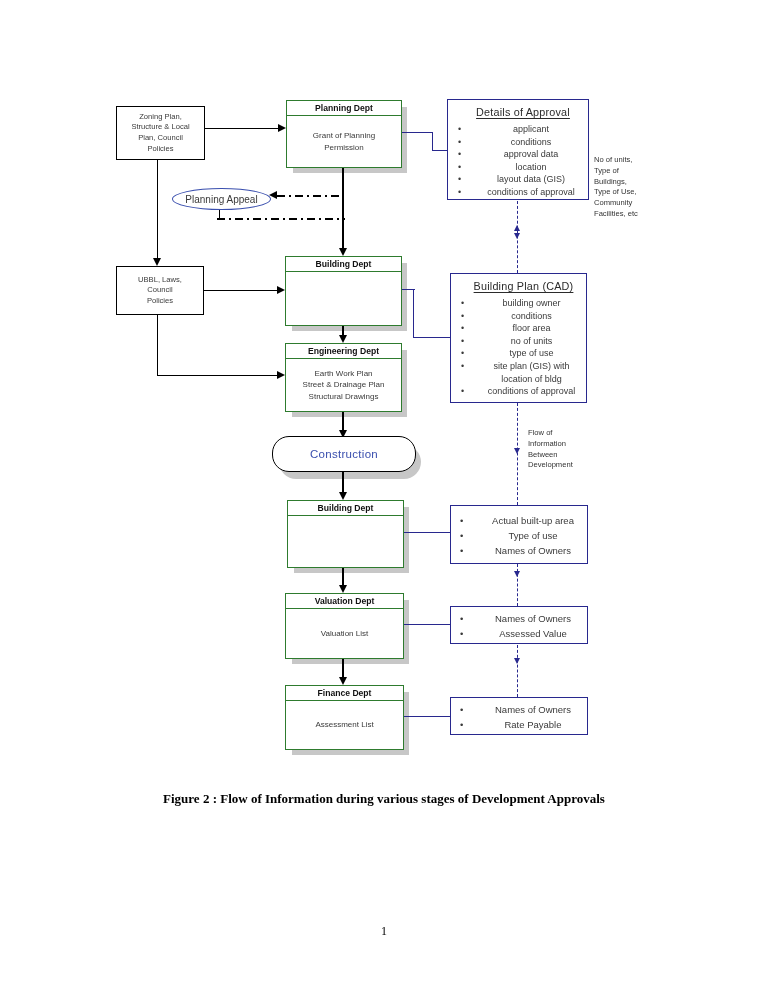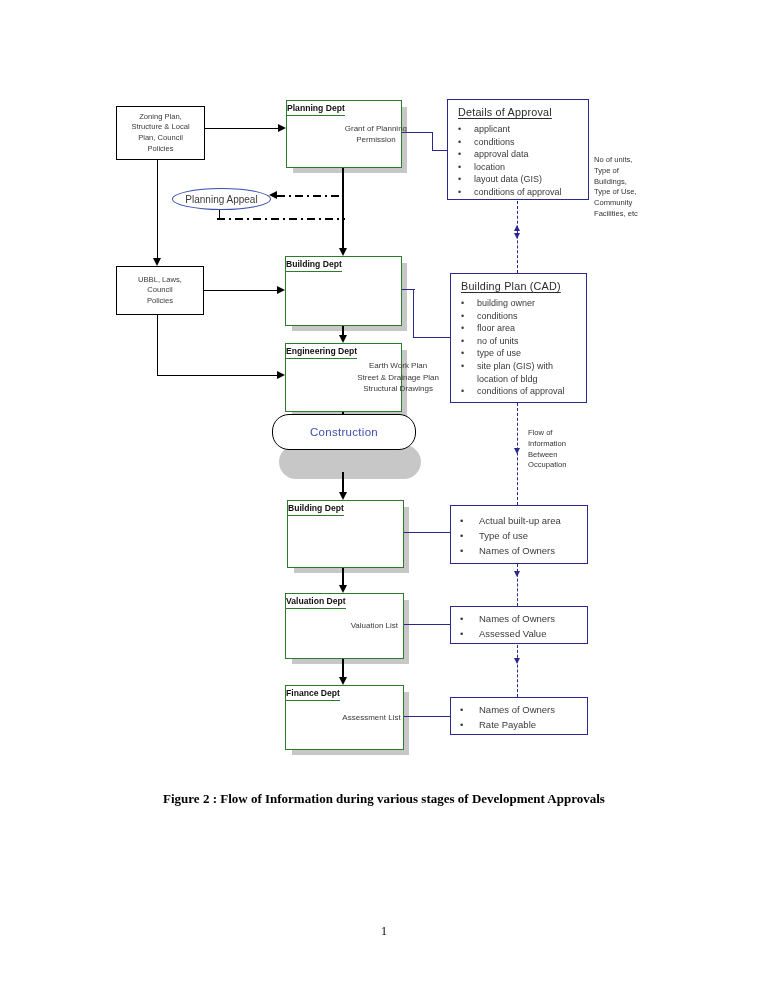--- a/index.html
+++ b/index.html
@@ -4,26 +4,26 @@
 <style>
   html,body{margin:0;padding:0;background:#fff;}
   .canvas{position:relative;width:768px;height:994px;background:#ffffff;overflow:hidden;
           font-family:"Liberation Sans",sans-serif;color:#333;}
   
   .shadow{position:absolute;background:#c7c7c7;}
   .shadow.round{border-radius:17px;}
   .sbox{position:absolute;background:#fff;border:1.4px solid #000;
         display:flex;flex-direction:column;justify-content:center;align-items:center;
         font-size:7.6px;line-height:10.6px;text-align:center;color:#3a3a3a;}
-  .gbox{position:absolute;background:#fff;border:1.5px solid #2e7b2e;display:flex;flex-direction:row;}
+  .gbox{position:absolute;background:#fff;border:1.5px solid #2e7b2e;display:flex;flex-direction:column;}
   .gbox-h{border-bottom:1.5px solid #2e7b2e;height:14px;line-height:14px;text-align:center;
           font-weight:bold;font-size:8.6px;color:#111;flex:0 0 auto;}
   .gbox-b{flex:1 1 auto;display:flex;flex-direction:column;justify-content:center;align-items:center;
           font-size:8px;line-height:11.5px;text-align:center;color:#3a3a3a;}
-  .nbox{position:absolute;background:#fff;border:1.4px solid #28288e;box-sizing:border-box;}
+  .nbox{position:absolute;background:#fff;border:1.4px solid #28288e;box-sizing:border-box;text-align:center;}
   .nbox-title{font-size:10.8px;color:#2b2b2b;text-decoration:underline;text-underline-offset:2px;
               padding:6px 0 3px 10px;letter-spacing:.2px;}
   .bullets{padding-top:2px;}
   .bullets .li{position:relative;padding-left:26px;font-size:9px;line-height:12.6px;color:#3a3a3a;}
   .bullets .li::before{content:"\2022";position:absolute;left:10px;top:0;color:#3a3a3a;}
   .bullets.big .li{font-size:9.5px;line-height:15px;padding-left:28px;}
   .bullets.big .li::before{left:9px;}
   .stadium{position:absolute;background:#fff;border:1.4px solid #000;border-radius:17px;
            display:flex;align-items:center;justify-content:center;
            font-size:11.5px;letter-spacing:.3px;color:#3a4fae;}
@@ -154,21 +154,21 @@
 
   <div class="gbox" style="left:285px;top:343px;width:115px;height:67px">
     <div class="gbox-h">Engineering Dept</div>
     <div class="gbox-b">
         <div class="line">Earth Work Plan</div>
         <div class="line">Street &amp; Drainage Plan</div>
         <div class="line">Structural Drawings</div>
       </div>
   </div>
 
-  <div class="stadium" style="left:272px;top:414px;width:142px;height:34px">
+  <div class="stadium" style="left:272px;top:436px;width:142px;height:34px">
     <span>Construction</span>
   </div>
 
   <div class="gbox" style="left:287px;top:500px;width:115px;height:66px">
     <div class="gbox-h">Building Dept</div>
   </div>
 
   <div class="gbox" style="left:285px;top:685px;width:117px;height:63px">
     <div class="gbox-h">Finance Dept</div>
     <div class="gbox-b">
@@ -240,19 +240,19 @@
       <div class="line">Buildings,</div>
       <div class="line">Type of Use,</div>
       <div class="line">Community</div>
       <div class="line">Facilities, etc</div>
     </div>
 
   <div class="note" style="left:528px;top:428px;width:64px">
       <div class="line">Flow of</div>
       <div class="line">Information</div>
       <div class="line">Between</div>
-      <div class="line">Occupation</div>
+      <div class="line">Development</div>
     </div>
 
   <div class="caption">Figure 2 : Flow of Information during various stages of Development Approvals</div>
   <div class="pagenum">1</div>
 
 </div>
 
 </body></html>

